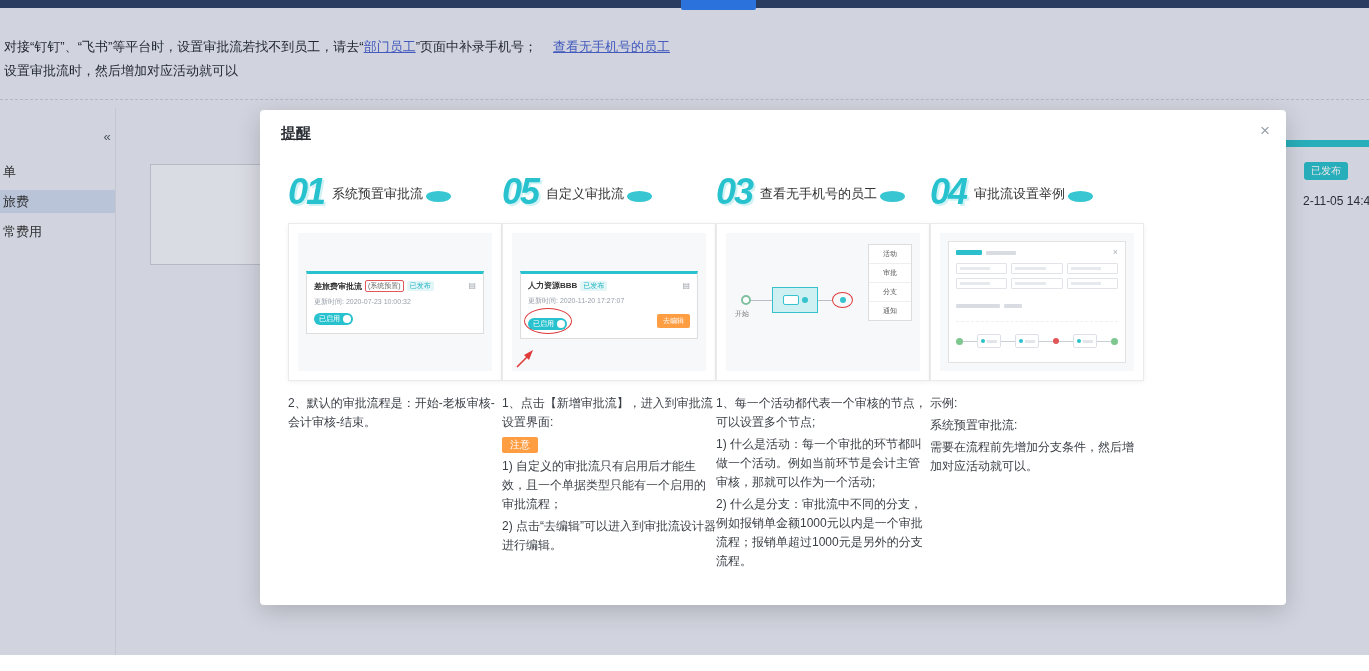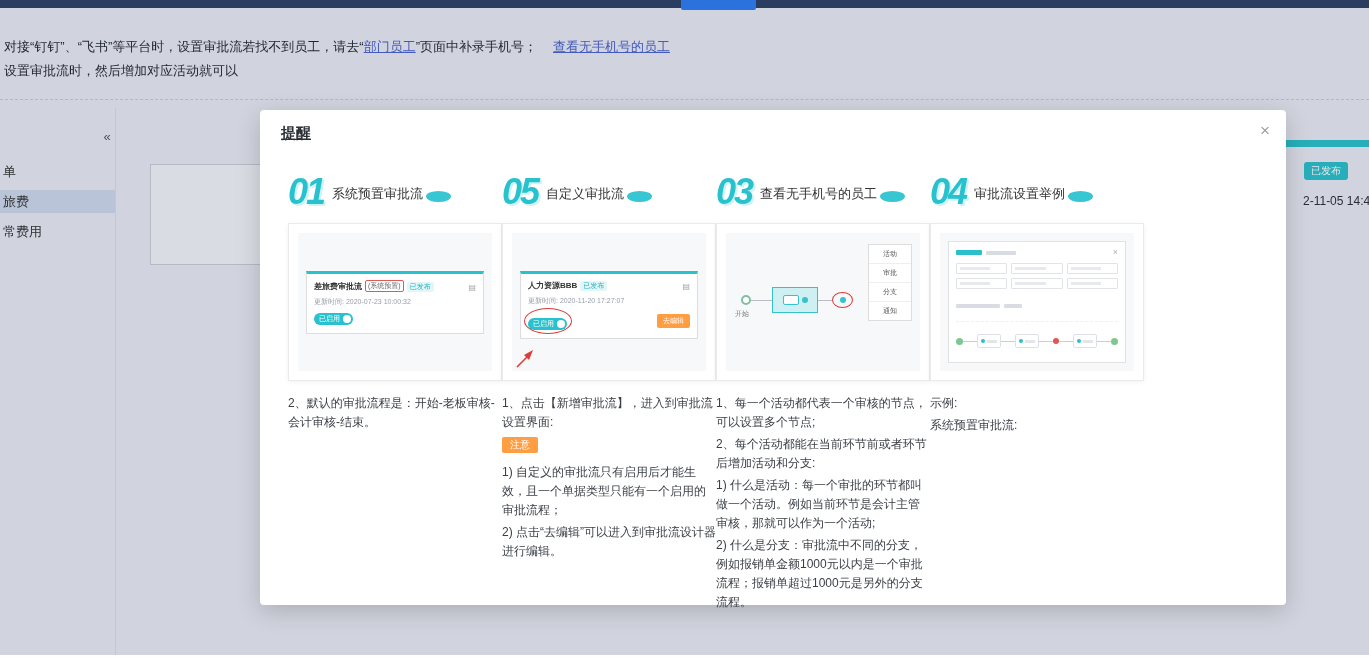--- a/index.html
+++ b/index.html
@@ -47,21 +47,21 @@
   .card-head { display: flex; align-items: flex-end; height: 36px; margin-bottom: 16px; }
   .card-num { font-size: 36px; line-height: 30px; font-weight: 800; font-style: italic; color: #27c2ce; text-shadow: 2px 2px 0 rgba(39,194,206,.22); letter-spacing: -2px; padding-right: 5px; flex: none; }
   .card-title { font-size: 13px; font-weight: normal; color: #333; margin: 0 3px 4px 3px; white-space: nowrap; }
   .card-blob { width: 25px; height: 11px; border-radius: 50%; background: #27c2ce; margin-bottom: 5px; flex: none; opacity: .92; }
 
   .thumb { height: 158px; border: 1px solid #ebebeb; background: #fff; box-shadow: 0 1px 5px rgba(0,0,0,.06); padding: 9px; margin-bottom: 13px; }
   .thumb-inner { width: 100%; height: 100%; background: #f7f8fa; position: relative; overflow: hidden; }
 
   
   .mini-panel { position: absolute; left: 8px; right: 8px; top: 38px; background: #fff; border: 1px solid #ddd; border-top: 3px solid #27c2ce; padding: 6px 7px 8px; }
-  .m-row1 { display: flex; align-items: flex-end; gap: 3px; font-size: 8px; color: #333; white-space: nowrap; }
+  .m-row1 { display: flex; align-items: center; gap: 3px; font-size: 8px; color: #333; white-space: nowrap; }
   .m-name { font-weight: bold; }
   .m-preset { border: 1px solid #e05858; border-radius: 2px; padding: 0 2px; font-size: 7px; color: #666; }
   .m-pub { background: #e2f6f8; color: #27b6c2; font-size: 7px; padding: 0 3px; border-radius: 2px; }
   .m-menu { margin-left: auto; color: #9aa0a8; font-size: 8px; line-height: 1; }
   .m-row2 { font-size: 7px; color: #99a0ab; margin-top: 5px; }
   .m-row3 { margin-top: 6px; display: flex; align-items: center; position: relative; }
   .m-togglewrap { position: relative; display: inline-block; }
   .m-toggle { display: inline-flex; align-items: center; background: #27c2ce; color: #fff; font-size: 7px; border-radius: 8px; padding: 1px 2px 1px 5px; }
   .m-knob { width: 8px; height: 8px; background: #fff; border-radius: 50%; margin-left: 3px; display: inline-block; }
   .m-ring { position: absolute; left: -4px; top: -4px; right: -5px; bottom: -4px; border: 1px solid #e03b3b; border-radius: 50%; }
@@ -95,21 +95,21 @@
   .fdot { width: 7px; height: 7px; border-radius: 50%; flex: none; }
   .fdot.green { background: #7ec88f; }
   .fdot.red { width: 6px; height: 6px; background: #e05555; }
   .fline { height: 1px; background: #c9cdd4; flex: 1; }
   .fbox { width: 24px; height: 14px; border: 1px solid #dde0e6; background: #fff; border-radius: 2px; flex: none; display: flex; align-items: center; justify-content: center; gap: 2px; }
   .fbox i { width: 4px; height: 4px; border-radius: 50%; background: #2bc0cb; display: block; }
   .fbox b { width: 10px; height: 3px; background: #e2e5ea; display: block; }
 
   .card-text { font-size: 12px; color: #3a3f46; line-height: 19px; }
   .card-text p { margin: 0 0 3px; }
-  .note-badge { display: inline-block; background: #ff9d43; color: #fff; font-size: 10px; line-height: 16px; padding: 0 8px; border-radius: 2px; margin: 1px 0 10px; font-family: Liberation Serif, serif; }
+  .note-badge { display: inline-block; background: #ff9d43; color: #fff; font-size: 10px; line-height: 16px; padding: 0 8px; border-radius: 2px; margin: 1px 0 4px; font-family: Liberation Serif, serif; }
 </style>
 </head>
 <body>
 
 <div class="topbar"></div>
 <div class="topbar-btn"></div>
 
 <div class="notice">
   <div>
     <span>对接“钉钉”、“飞书”等平台时，设置审批流若找不到员工，请去“</span><a class="lnk">部门员工</a><span>”页面中补录手机号；</span><span class="gap"></span><a class="lnk">查看无手机号的员工</a>
@@ -235,21 +235,20 @@
           <div class="dz-palette">
             <div>活动</div>
             <div>审批</div>
             <div>分支</div>
             <div>通知</div>
           </div>
         </div>
       </div>
       <div class="card-text">
         <p>1、每一个活动都代表一个审核的节点，可以设置多个节点;</p>
-        <p>2、每个活动都能在当前环节前或者环节后增加活动和分支:</p>
         <p>1) 什么是活动：每一个审批的环节都叫做一个活动。例如当前环节是会计主管审核，那就可以作为一个活动;</p>
         <p>2) 什么是分支：审批流中不同的分支，例如报销单金额1000元以内是一个审批流程；报销单超过1000元是另外的分支流程。</p>
       </div>
     </div>
 
     <div class="card">
       <div class="card-head">
         <span class="card-num">04</span>
         <span class="card-title">审批流设置举例</span>
         <span class="card-blob"></span>
@@ -305,17 +304,18 @@
                 </span>
               <span class="fline"></span>
               <span class="fdot green"></span>
             </div>
           </div>
         </div>
       </div>
       <div class="card-text">
         <p>示例:</p>
         <p>系统预置审批流:</p>
+        <p>需要在流程前先增加分支条件，然后增加对应活动就可以。</p>
       </div>
     </div>
 
   </div>
 </div>
 
 </body></html>

